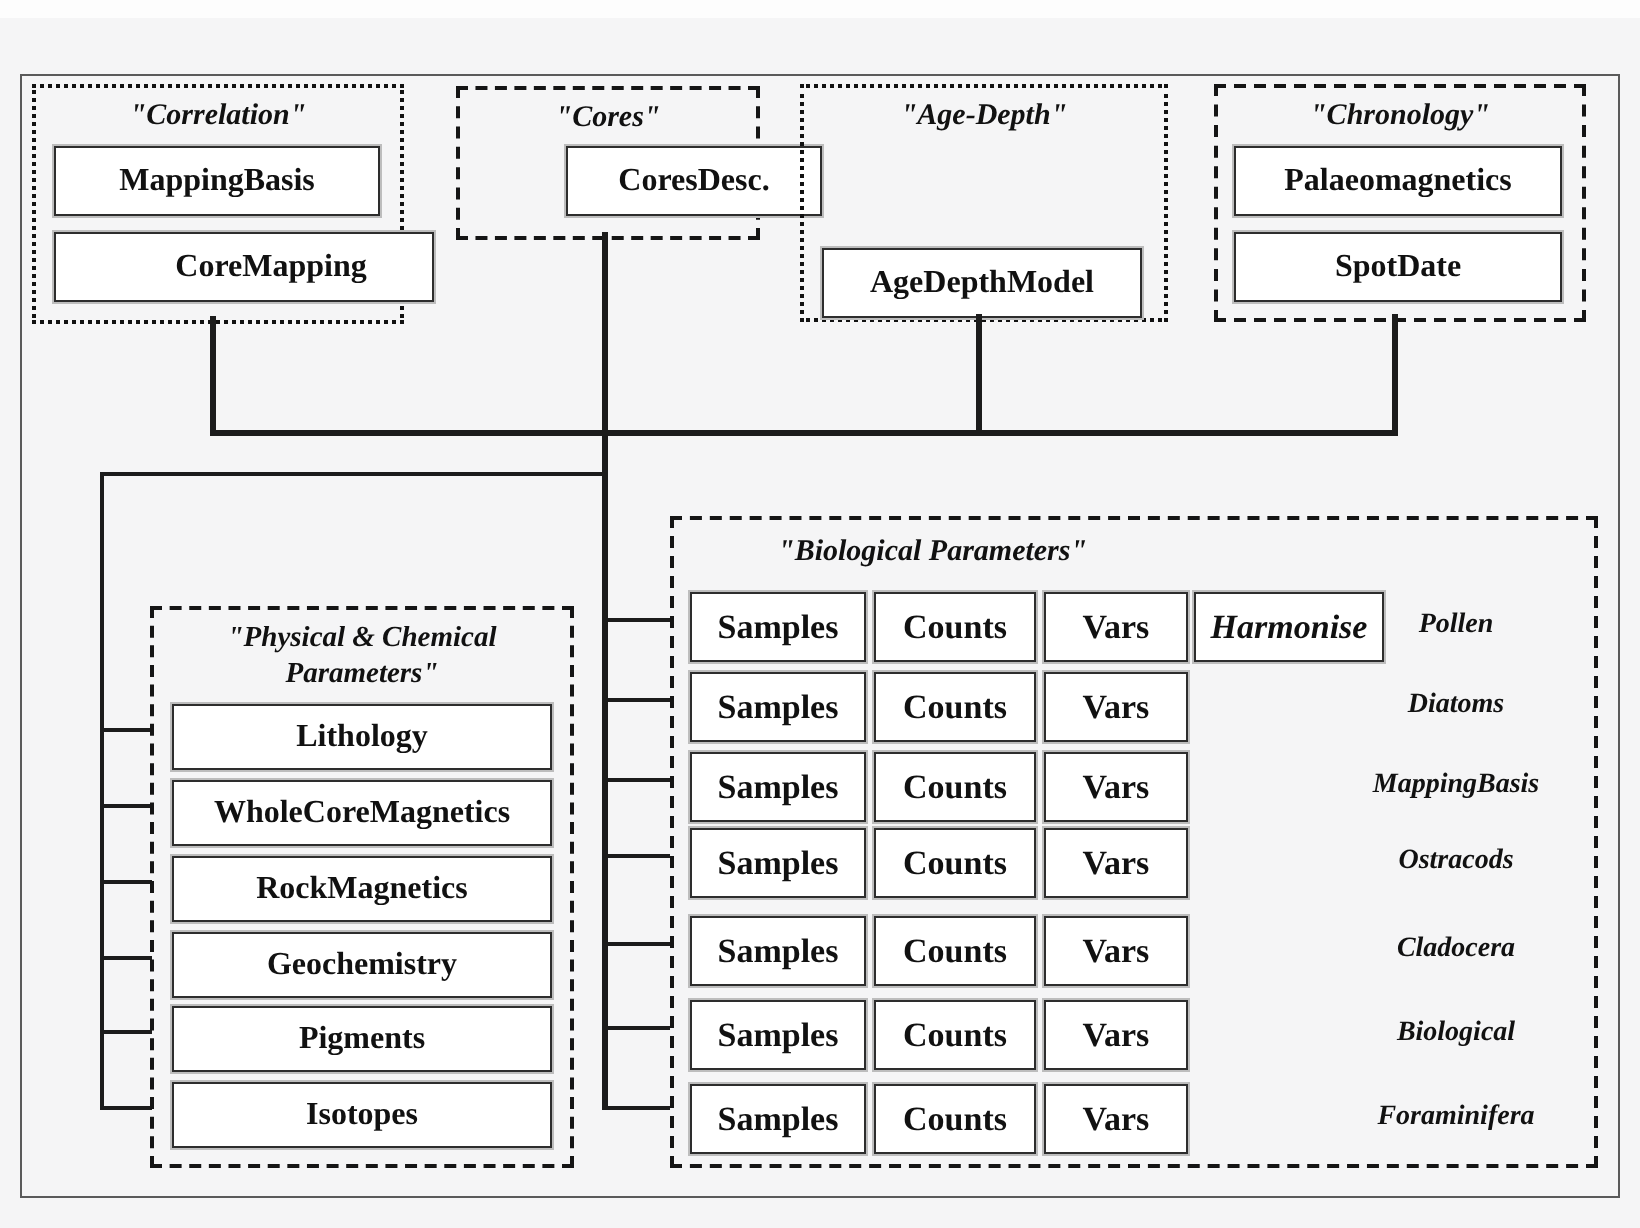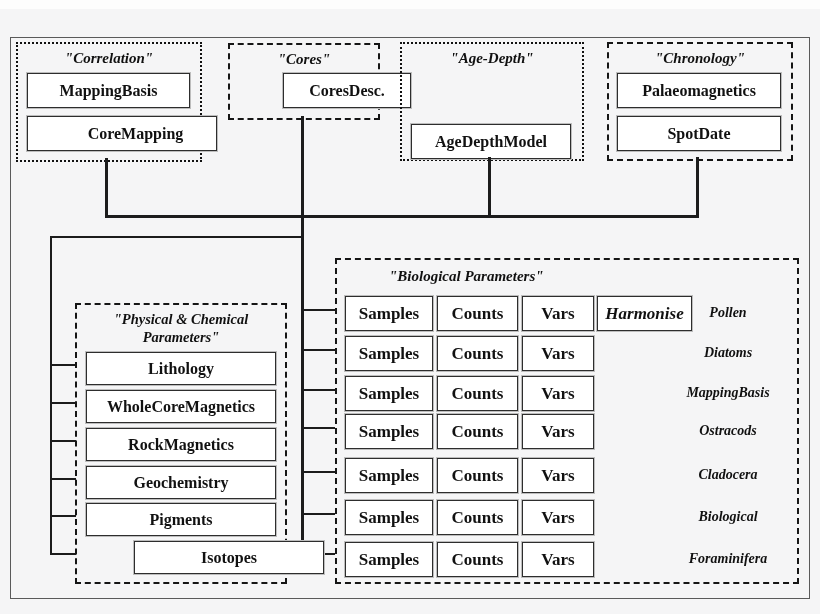--- a/index.html
+++ b/index.html
@@ -94,21 +94,21 @@
   <div class="grp dashed" style="left:75px;top:303px;width:208px;height:277px;">
     <div class="grp-title two">
       <div>"Physical &amp; Chemical</div>
       <div>Parameters"</div>
     </div>
     <div class="tbox" style="left:9px;top:47px;width:188px;height:31px;">Lithology</div>
     <div class="tbox" style="left:9px;top:85px;width:188px;height:31px;">WholeCoreMagnetics</div>
     <div class="tbox" style="left:9px;top:161px;width:188px;height:31px;">Geochemistry</div>
     <div class="tbox" style="left:9px;top:123px;width:188px;height:31px;">RockMagnetics</div>
     <div class="tbox" style="left:9px;top:198px;width:188px;height:31px;">Pigments</div>
-    <div class="tbox" style="left:9px;top:236px;width:188px;height:31px;margin-left:48px;">Isotopes</div>
+    <div class="tbox" style="left:9px;top:236px;width:188px;height:31px;">Isotopes</div>
   </div>
 
   <div class="grp dashed" style="left:335px;top:258px;width:460px;height:322px;">
     <div class="bio-title">"Biological Parameters"</div>
 
     <div class="biorow" style="top:36px;">
       <div class="tbox small" style="left:8px;top:0;width:86px;height:33px;">Samples</div>
       <div class="tbox small" style="left:100px;top:0;width:79px;height:33px;">Counts</div>
       <div class="tbox small" style="left:185px;top:0;width:70px;height:33px;">Vars</div>
       <div class="tbox small" style="left:260px;top:0;width:93px;height:33px;font-style:italic;">Harmonise</div>

